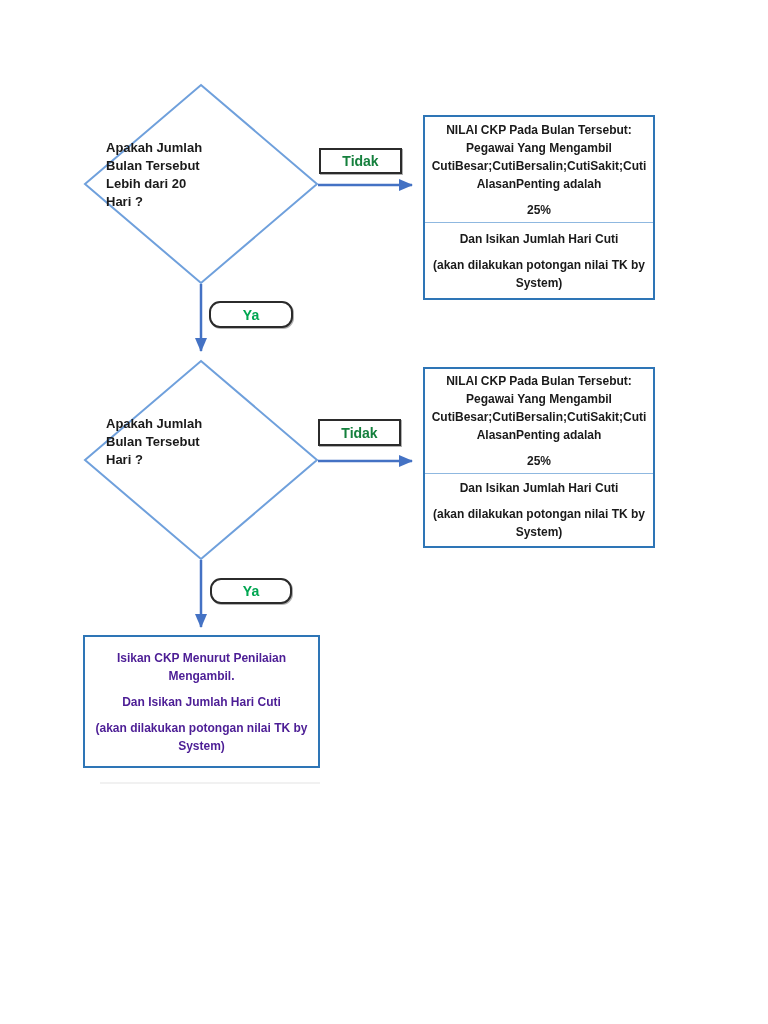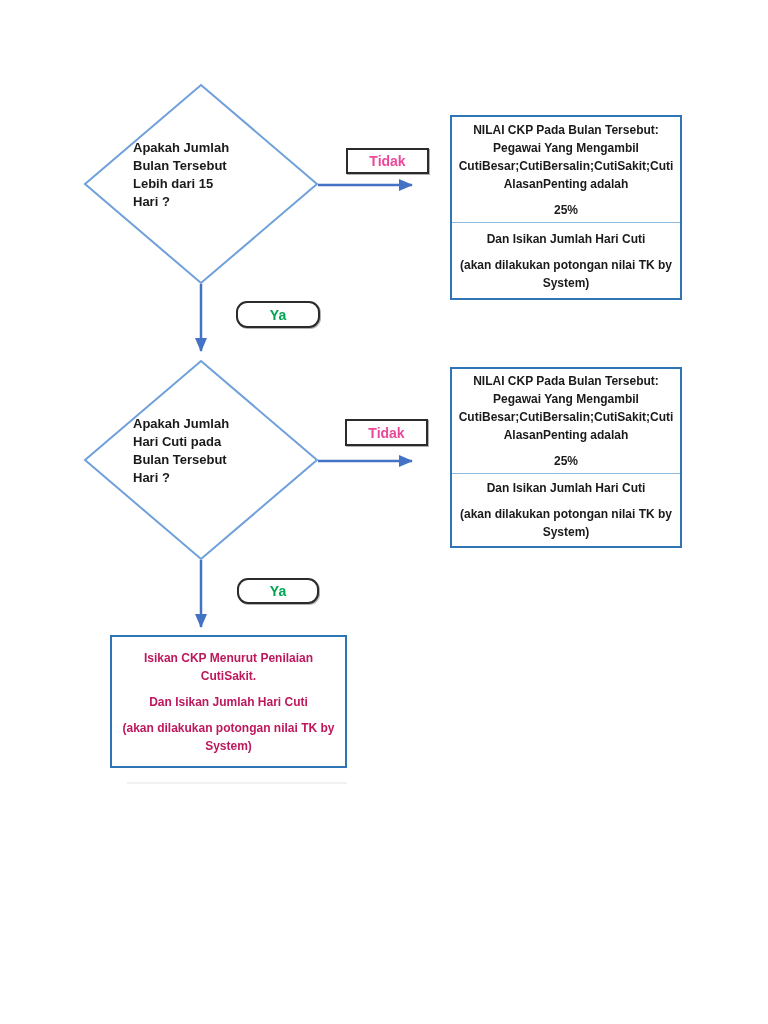--- a/index.html
+++ b/index.html
@@ -2,54 +2,54 @@
 <html><head>
 <meta charset="utf-8">
 <style>
   html,body{margin:0;padding:0;}
   body{
     width:768px;height:1024px;position:relative;background:#ffffff;
     font-family:"Liberation Sans",sans-serif;overflow:hidden;
   }
   #canvas{position:absolute;left:0;top:0;width:768px;height:1024px;}
   svg.flow-lines{position:absolute;left:0;top:0;pointer-events:none;}
-  .abs{position:absolute;box-sizing:border-box;margin-left:27px;}
+  .abs{position:absolute;box-sizing:border-box;}
   
   .diamond-text{
     text-align:left;font-weight:bold;font-size:13px;color:#1a1a1a;
   }
   .lines > div{line-height:18px;white-space:nowrap;}
   .lines > div.gap{height:8px;line-height:8px;}
   
   .label-box{
     background:#ffffff;border:2px solid #2b2b2b;
     box-shadow:1px 1px 0 rgba(80,80,80,.45);
     display:flex;align-items:center;justify-content:center;
     font-weight:bold;font-size:14px;
   }
-  .label-no{color:#ec4899;}
+  .label-no{color:#15803d;}
   .label-yes{color:#00a651;border-radius:11px;}
   
   .result-box{
     background:#ffffff;border:2px solid #2e75b6;
     display:flex;flex-direction:column;
     font-weight:bold;font-size:12px;color:#1a1a1a;text-align:center;
   }
   .rb-top{
     border-bottom:1px solid #8fb8e0;
     display:flex;flex-direction:column;justify-content:center;align-items:center;
   }
   .rb-bottom{
     flex:1;display:flex;flex-direction:column;justify-content:center;align-items:center;
   }
   
   .final-box{
     background:#ffffff;border:2px solid #2e75b6;
     display:flex;flex-direction:column;justify-content:center;align-items:center;
-    font-weight:bold;font-size:12px;color:#be185d;text-align:center;
+    font-weight:bold;font-size:12px;color:#4c1d95;text-align:center;
   }
   .artifact{background:#ededed;opacity:.8;}
 </style>
 </head>
 <body>
 
 <div id="canvas">
 
   <svg class="flow-lines" width="768" height="1024" viewBox="0 0 768 1024">
     <defs>
@@ -63,27 +63,26 @@
 
     <line x1="318" y1="185" x2="412" y2="185" stroke="#4472C4" stroke-width="2.5" marker-end="url(#ah)"></line>
     <line x1="201" y1="284" x2="201" y2="351" stroke="#4472C4" stroke-width="2.5" marker-end="url(#ah)"></line>
     <line x1="318" y1="461" x2="412" y2="461" stroke="#4472C4" stroke-width="2.5" marker-end="url(#ah)"></line>
     <line x1="201" y1="560" x2="201" y2="627" stroke="#4472C4" stroke-width="2.5" marker-end="url(#ah)"></line>
   </svg>
 
   <div class="abs diamond-text lines" style="left:106px;top:139px;width:190px;">
       <div>Apakah Jumlah</div>
       <div>Bulan Tersebut</div>
-      <div>Lebih dari 15</div>
+      <div>Lebih dari 20</div>
       <div>Hari ?</div>
     </div>
 
   <div class="abs diamond-text lines" style="left:106px;top:415px;width:190px;">
       <div>Apakah Jumlah</div>
-      <div>Hari Cuti pada</div>
       <div>Bulan Tersebut</div>
       <div>Hari ?</div>
     </div>
 
   <div class="abs label-box label-no" style="left:319px;top:148px;width:83px;height:26px;">Tidak</div>
 
   <div class="abs label-box label-yes" style="left:209px;top:301px;width:84px;height:27px;">Ya</div>
 
   <div class="abs label-box label-no" style="left:318px;top:419px;width:83px;height:27px;">Tidak</div>
 
@@ -118,21 +117,21 @@
     <div class="rb-bottom lines">
         <div>Dan Isikan Jumlah Hari Cuti</div>
         <div class="gap"></div>
         <div>(akan dilakukan potongan nilai TK by</div>
         <div>System)</div>
       </div>
   </div>
 
   <div class="abs final-box lines" style="left:83px;top:635px;width:237px;height:133px;">
       <div>Isikan CKP Menurut Penilaian</div>
-      <div>CutiSakit.</div>
+      <div>Mengambil.</div>
       <div class="gap"></div>
       <div>Dan Isikan Jumlah Hari Cuti</div>
       <div class="gap"></div>
       <div>(akan dilakukan potongan nilai TK by</div>
       <div>System)</div>
     </div>
 
   <div class="abs artifact" style="left:100px;top:782px;width:220px;height:2px;"></div>
 
 </div>

